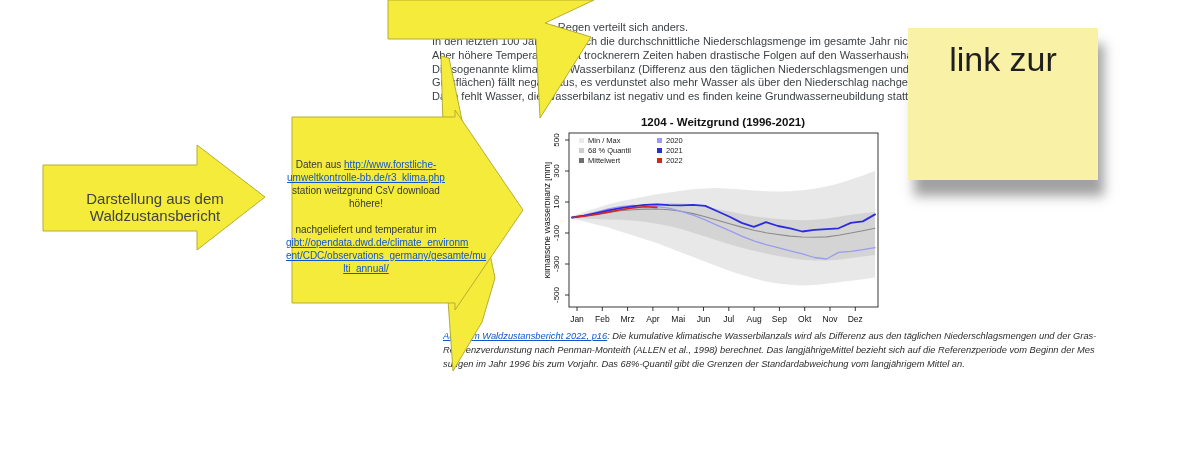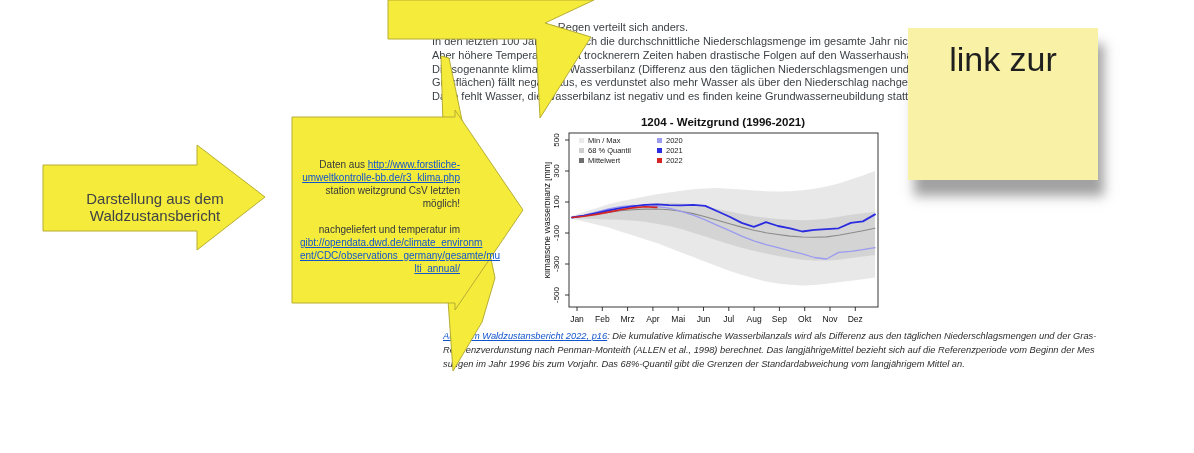--- a/index.html
+++ b/index.html
@@ -7,21 +7,21 @@
           font-family:"Liberation Sans","DejaVu Sans",sans-serif;}
   
   .para-line{position:absolute;font-size:11px;line-height:13.8px;color:#3a3f43;white-space:nowrap;z-index:1;}
   
   #shapes-svg{position:absolute;left:0;top:0;width:1194px;height:453px;z-index:3;pointer-events:none;}
   .yellow-shape{fill:#f5eb3b;stroke:#b5ad33;stroke-width:1;}
   
   .arrow-label{position:absolute;left:55px;top:190px;width:200px;font-size:15px;color:#3f4246;
                text-align:center;z-index:4;}
   
-  .links-text{position:absolute;left:300px;top:158px;width:160px;text-align:right;
+  .links-text{position:absolute;left:286px;top:158px;width:160px;text-align:center;
               font-size:10px;line-height:13px;color:#33383c;z-index:4;}
   .lnk{color:#1155cc;text-decoration:underline;cursor:pointer;}
   .links-text .gap{height:13px;}
   
   #chart-wrap{position:absolute;left:545px;top:112px;width:345px;height:226px;z-index:2;background:#fff;text-decoration:underline;}
   
   .cap-line{position:absolute;font-size:9.3px;font-style:italic;color:#2e2e2e;white-space:nowrap;z-index:2;}
   .cap-link{color:#1155cc;text-decoration:underline;}
   
   #sticky{position:absolute;left:908px;top:0px;width:190px;height:152px;background:#f9f1a6;
@@ -118,21 +118,21 @@
     <polygon class="yellow-shape" points="43,165 197,165 197,145 265,197 197,250 197,231 43,231" fill="#f5eb3b"></polygon>
 
     <polygon class="yellow-shape" points="292,117 455,117 455,110 523,210 455,310 455,303 292,303" fill="#f5eb3b"></polygon>
   </svg>
 
   <div class="arrow-label">Darstellung aus dem Waldzustansbericht</div>
 
   <div class="links-text">
     <div><span>Daten aus </span><span class="lnk">http://www.forstliche-</span></div>
     <div class="lnk">umweltkontrolle-bb.de/r3_klima.php</div>
-    <div>station weitzgrund CsV letzten möglich!</div>
+    <div>station weitzgrund CsV download höhere!</div>
     <div class="gap"></div>
     <div>nachgeliefert und temperatur im</div>
     <div class="lnk">gibt://opendata.dwd.de/climate_environm</div>
     <div class="lnk">ent/CDC/observations_germany/gesamte/mu</div>
     <div class="lnk">lti_annual/</div>
   </div>
 
   <div id="sticky">
     <div class="s-line">link zur</div>
   </div>

